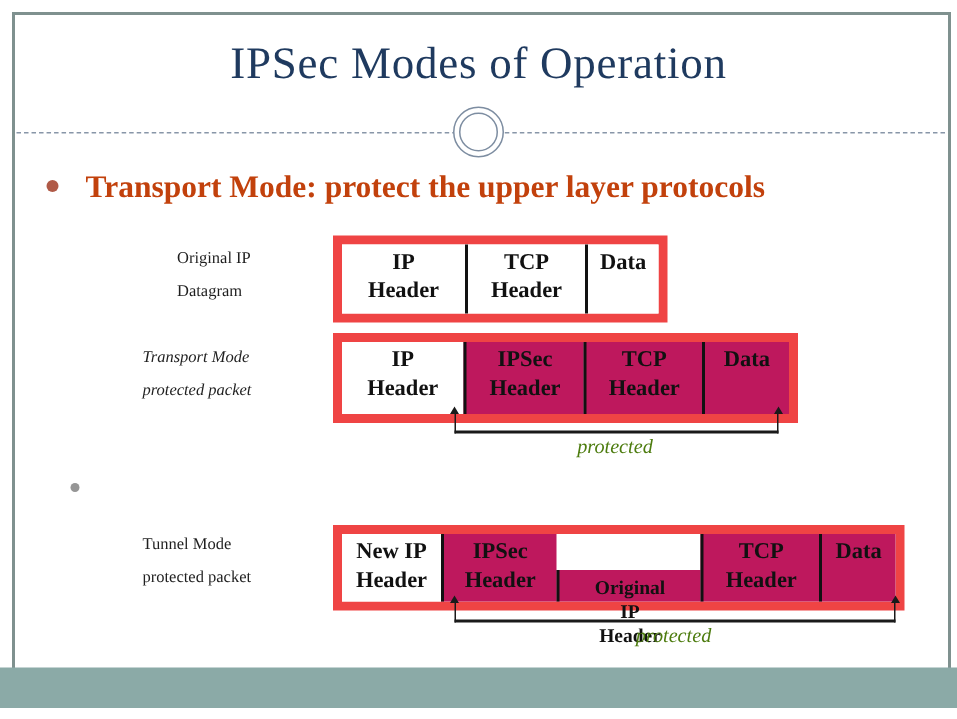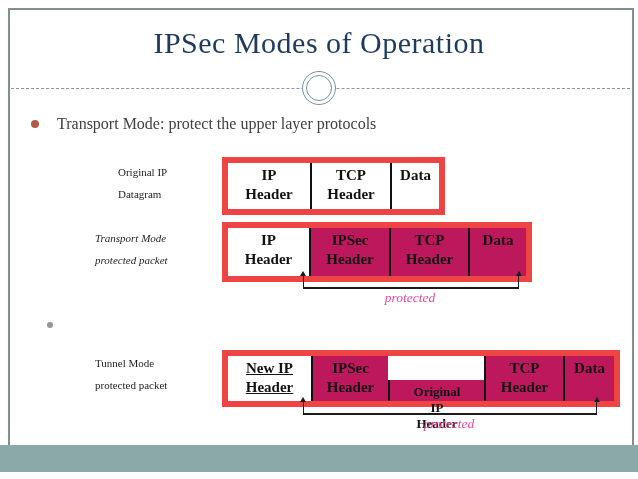--- a/index.html
+++ b/index.html
@@ -24,21 +24,21 @@
   .ring-outer{
     position:absolute; left:302px; top:71px; width:32px; height:32px;
     border:1px solid #7d8da1; border-radius:50%; background:#ffffff;
     z-index:3; display:flex; align-items:center; justify-content:center;
   }
   .ring-inner{
     width:24px; height:24px; border:1px solid #7d8da1; border-radius:50%;
     background:#ffffff;
   }
   .bullet-text{
-    position:absolute; font-size:16px; line-height:28px; color:#404040; z-index:3;
+    position:absolute; font-size:21px; line-height:28px; color:#c2410c; z-index:3;font-weight:bold;
   }
   .dot{
     position:absolute; border-radius:50%; z-index:3;
   }
   .dot1{ left:31px; top:120px; width:8px; height:8px; background:#b05a47; }
   .dot2{ left:47px; top:322px; width:6px; height:6px; background:#969696; }
   .plabel{
     position:absolute; font-size:11px; line-height:22px; color:#1f1f1f;
     white-space:pre-line; z-index:3;
   }
@@ -60,21 +60,21 @@
     border-bottom:2px solid #1a1a1a;
   }
   .bracket::before,.bracket::after{
     content:""; position:absolute; top:-2px; width:0; height:0;
     border-left:3px solid transparent; border-right:3px solid transparent;
     border-bottom:5px solid #1a1a1a;
   }
   .bracket::before{ left:-4px; }
   .bracket::after{ right:-4px; }
   .prot-label{
-    position:absolute; font-style:italic; font-size:13.5px; color:#ec4899;
+    position:absolute; font-style:italic; font-size:13.5px; color:#4d7c0f;
     text-align:center; z-index:3;
   }
   .footer-bar{
     position:absolute; left:0; top:445px; width:638px; height:27px;
     background:#8baaa7; z-index:5;
   }
 </style>
 </head>
 <body>
 
@@ -115,21 +115,21 @@
   </div>
 
   <div class="bracket" style="left:303px; top:273px; width:214px;"></div>
   <div class="prot-label" style="left:303px; top:290px; width:214px;">protected</div>
 
   <span class="dot dot2"></span>
 
   <div class="plabel" style="left:95px; top:352px;">Tunnel Mode
 protected packet</div>
   <div class="ptable" style="left:222px; top:350px; height:45px;">
-    <div class="pcell" style="width:83px;text-decoration:underline;">New IP
+    <div class="pcell" style="width:66px;">New IP
 Header</div>
     <div class="pcell shaded" style="width:77px;">IPSec
 Header</div>
     <div class="pcell small shaded" style="width:96px;margin-top:24px;">Original
 IP
 Header</div>
     <div class="pcell shaded" style="width:79px;">TCP
 Header</div>
     <div class="pcell shaded" style="width:51px;">Data</div>
   </div>

